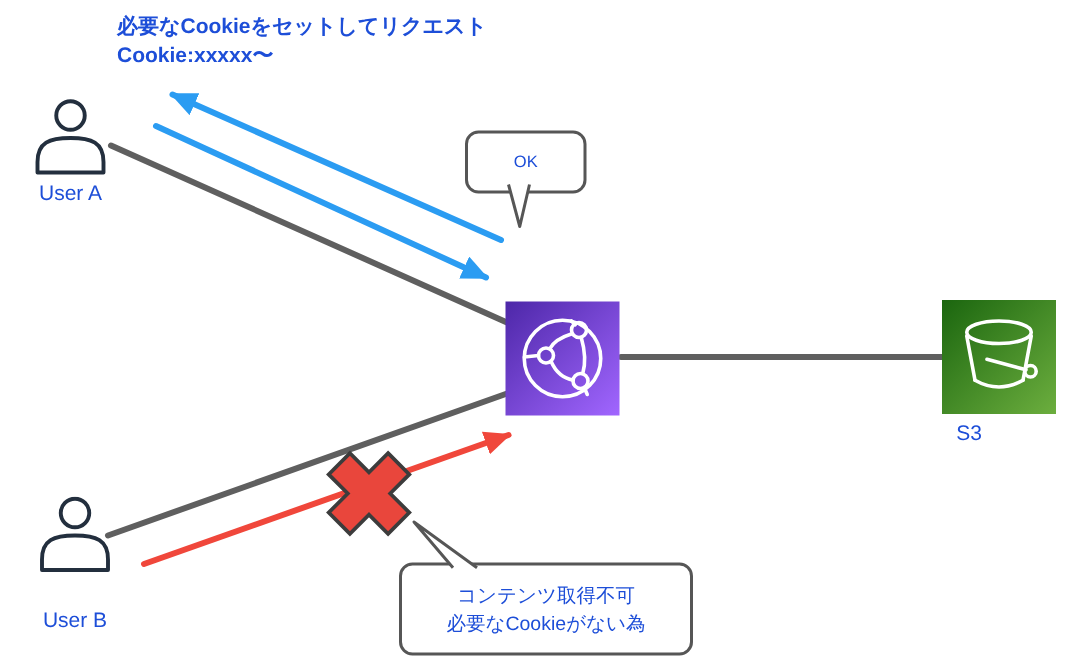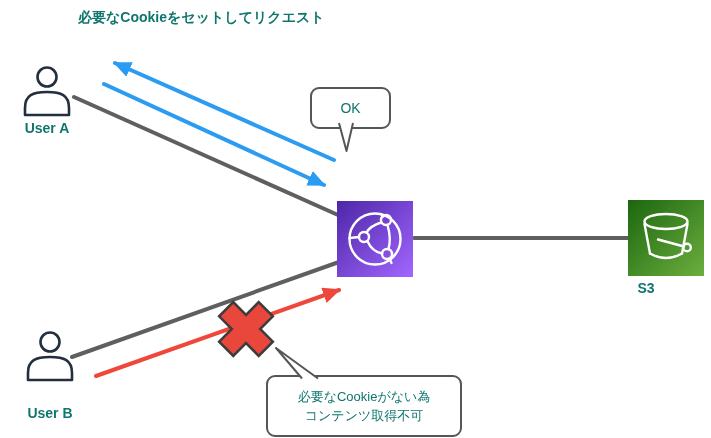--- a/index.html
+++ b/index.html
@@ -1,37 +1,37 @@
 <!DOCTYPE html>
 <html><head>
 <meta charset="utf-8">
 <style>
   html,body{margin:0;padding:0;background:#ffffff;}
   .canvas{
     position:relative;width:711px;height:438px;background:#ffffff;overflow:hidden;
-    font-family:"Liberation Sans","DejaVu Sans",sans-serif;color:#0f766e;
+    font-family:"Liberation Sans","DejaVu Sans",sans-serif;color:#1d4ed8;
   }
   .abs{position:absolute;}
   svg{display:block;}
   .layer{position:absolute;left:0;top:0;z-index:1;}
   .annotation{
     left:78px;top:8px;font-size:14px;font-weight:600;line-height:19px;
     white-space:nowrap;z-index:2;
   }
   .node-label{
-    font-size:14px;font-weight:700;text-align:center;z-index:2;white-space:nowrap;
+    font-size:14px;font-weight:400;text-align:center;z-index:2;white-space:nowrap;
   }
   .icon-box{width:76px;height:76px;z-index:2;}
   .icon-cloudfront{left:337px;top:201px;background:linear-gradient(135deg,#4D27A8 0%,#A166FF 100%);}
   .icon-s3{left:628px;top:200px;background:linear-gradient(135deg,#1B660F 0%,#6CAE3E 100%);}
   .bubble{
     background:#fff;border:2px solid #565656;border-radius:9px;z-index:2;
     display:flex;align-items:center;justify-content:center;text-align:center;
   }
-  .bubble-ok{left:310px;top:87px;width:77px;height:38px;font-size:14px;}
+  .bubble-ok{left:310px;top:87px;width:77px;height:38px;font-size:11px;}
   .bubble-denied{left:266px;top:375px;width:192px;height:58px;font-size:13px;line-height:1.5;}
   .tail{z-index:3;}
 </style>
 </head>
 <body>
 
 <div class="canvas">
 
   <svg class="layer" width="711" height="438" viewBox="0 0 711 438">
     <defs>
@@ -50,20 +50,21 @@
     <line x1="334" y1="160" x2="115" y2="63" stroke-width="4" stroke-linecap="round" marker-end="url(#arrowBlue)" stroke="#2B9CF2"></line>
     <line x1="104" y1="84" x2="324" y2="185" stroke-width="4" stroke-linecap="round" marker-end="url(#arrowBlue)" stroke="#2B9CF2"></line>
 
     <line x1="96" y1="376" x2="339" y2="290" stroke-width="4" stroke-linecap="round" marker-end="url(#arrowRed)" stroke="#F0473B"></line>
 
     <path transform="translate(246,329) rotate(45)" d="M-10,-28 H10 V-10 H28 V10 H10 V28 H-10 V10 H-28 V-10 H-10 Z" stroke-width="2.5" stroke-linejoin="miter" fill="#E9463C" stroke="#3C3C3C"></path>
   </svg>
 
   <div class="abs annotation">
     <div>必要なCookieをセットしてリクエスト</div>
+    <div>Cookie:xxxxx〜</div>
   </div>
 
   <svg class="abs" style="left:22px;top:66px;z-index:2;" width="50" height="52" viewBox="0 0 50 52">
     <g fill="none" stroke-width="2.6" stroke="#232F3E">
       <circle cx="25" cy="11" r="9.5"></circle>
       <path d="M3,49 L3,42 C3,29 11,26 25,26 C39,26 47,29 47,42 L47,49 Z" stroke-linejoin="round"></path>
     </g>
   </svg>
   <div class="abs node-label" style="left:11px;top:120px;width:72px;">User A</div>
 
@@ -108,21 +109,21 @@
 
   <div class="abs bubble bubble-ok">
     <span>OK</span>
   </div>
   <svg class="abs tail" style="left:334px;top:122px;" width="26" height="32" viewBox="0 0 26 32">
     <path d="M5,1 L12.5,29 L19,1" fill="#ffffff" stroke-width="2" stroke-linejoin="round" stroke="#565656"></path>
   </svg>
 
   <div class="abs bubble bubble-denied">
     <div>
+      <div>コンテンツ取得不可</div>
       <div>必要なCookieがない為</div>
-      <div>コンテンツ取得不可</div>
     </div>
   </div>
   <svg class="abs tail" style="left:270px;top:344px;" width="56" height="38" viewBox="0 0 56 38">
     <path d="M32,34.5 L6,4 L48,34.5" fill="#ffffff" stroke-width="2" stroke-linejoin="round" stroke="#565656"></path>
   </svg>
 
 </div>
 
 </body></html>

